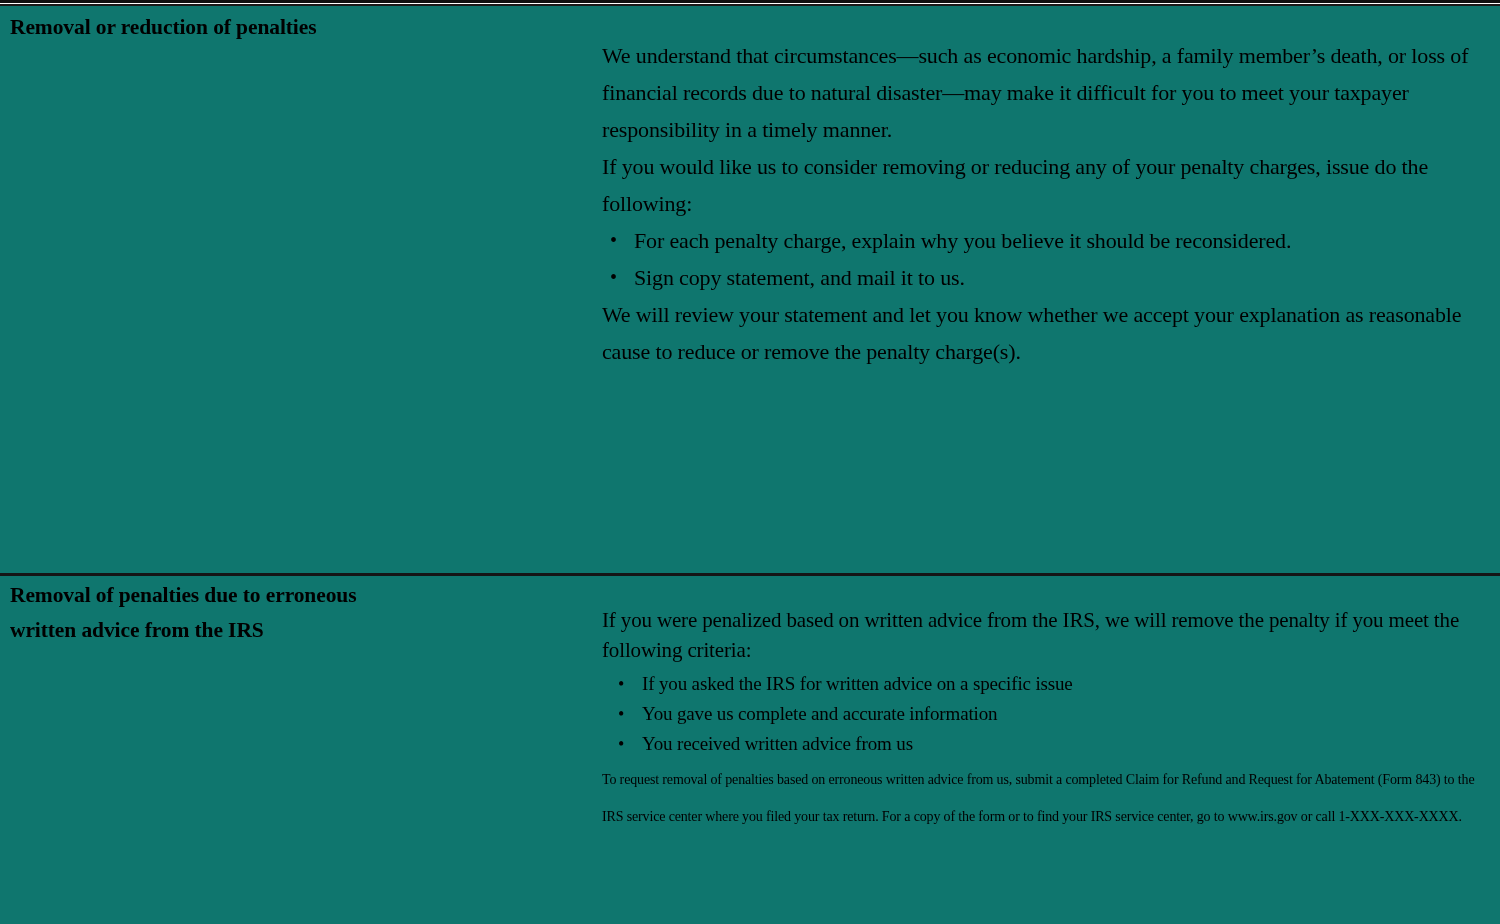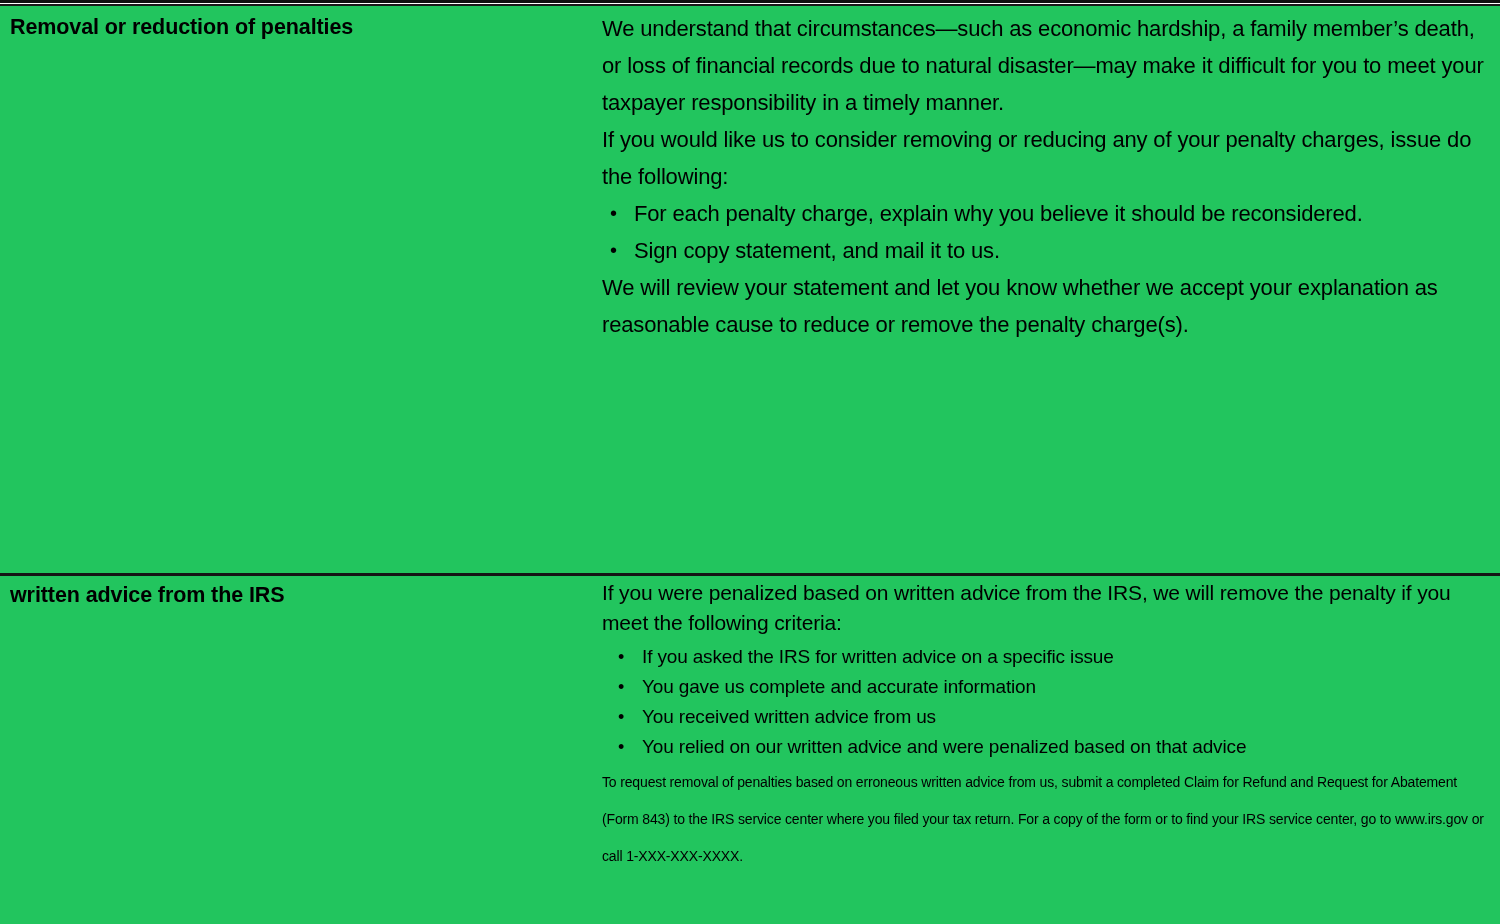--- a/index.html
+++ b/index.html
@@ -9,22 +9,23 @@
   }
   body {
     font-family: "Liberation Sans", sans-serif;
     color: #000000;
     -webkit-font-smoothing: antialiased;
   }
   #page {
     position: relative;
     width: 1500px;
     height: 924px;
-    background: #22c55e;
+    background: #0f766e;
     overflow: hidden;
+    font-family: Liberation Serif, serif;
   }
 
   
   .rule-top {
     position: absolute;
     left: 0;
     top: 0;
     width: 1500px;
     height: 4px;
     background: #111111;
@@ -60,20 +61,21 @@
 
   .cell-label {
     position: absolute;
     left: 10px;
     width: 560px;
   }
   .cell-body {
     position: absolute;
     left: 602px;
     width: 890px;
+    margin-top: 27px;
   }
 
   .label-text {
     font-size: 21.5px;
     font-weight: bold;
     letter-spacing: -0.1px;
     line-height: 34px;
     margin: 0;
   }
   #row-erroneous-advice .label-text { line-height: 35px; }
@@ -157,34 +159,34 @@
       </ul>
 
       <p class="para">We will review your statement and let you know whether we accept your explanation as reasonable cause to reduce or remove the penalty charge(s).</p>
 
     </div>
   </div>
 
   <div class="row tight" id="row-erroneous-advice">
 
     <div class="cell-label">
+      <p class="label-text">Removal of penalties due to erroneous</p>
       <p class="label-text">written advice from the IRS</p>
     </div>
 
     <div class="cell-body">
 
       <p class="para">If you were penalized based on written advice from the IRS, we will remove the penalty if you meet the following criteria:</p>
 
       <div class="spacer-sm"></div>
 
       <ul class="bullets">
         <li>If you asked the IRS for written advice on a specific issue</li>
         <li>You gave us complete and accurate information</li>
         <li>You received written advice from us</li>
-        <li>You relied on our written advice and were penalized based on that advice</li>
       </ul>
 
       <div class="spacer-xs"></div>
 
       <p class="para para-loose">To request removal of penalties based on erroneous written advice from us, submit a completed Claim for Refund and Request for Abatement (Form 843) to the IRS service center where you filed your tax return. For a copy of the form or to find your IRS service center, go to www.irs.gov or call 1-XXX-XXX-XXXX.</p>
 
     </div>
   </div>
 
 </div>

